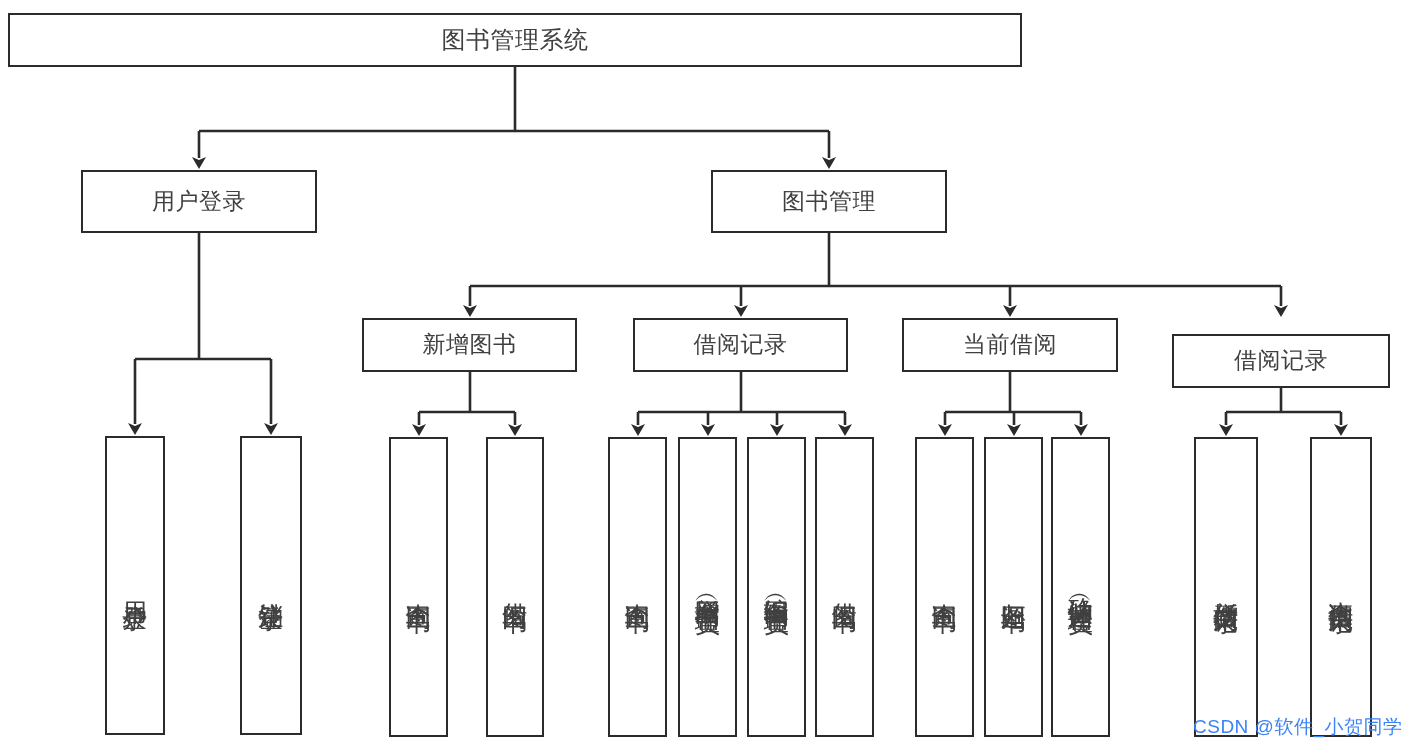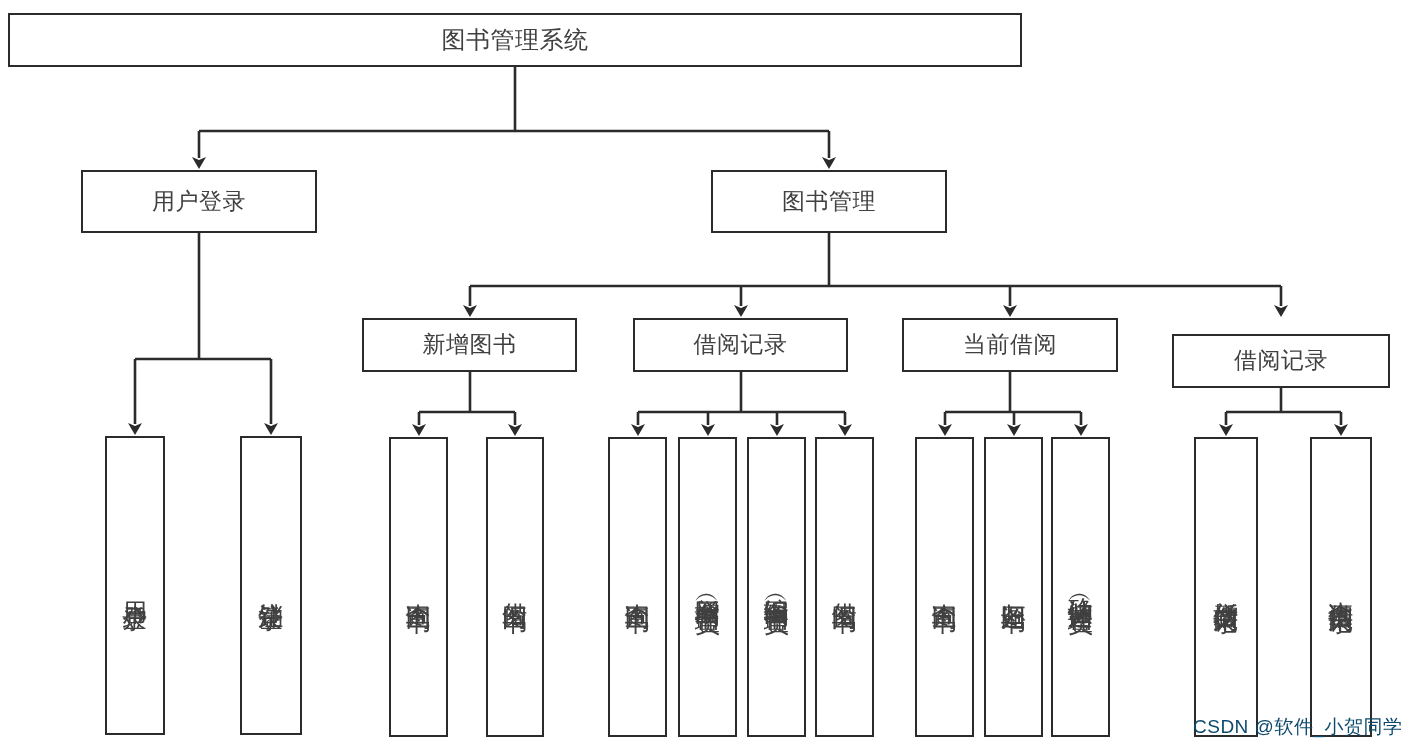--- a/index.html
+++ b/index.html
@@ -60,21 +60,21 @@
     line-height: 1.05;
     letter-spacing: 2px;
     white-space: normal;
     max-height: 100%;
   }
   .watermark {
     position: absolute;
     left: 1193px;
     top: 714px;
     font-size: 19px;
-    color: #0c4a6e;
+    color: #3b82f6;
     white-space: nowrap;
     letter-spacing: 0.5px;
   }
 </style>
 </head>
 <body>
 
 <div id="canvas">
   <svg id="edges" viewBox="0 0 1405 747">
     <defs>

